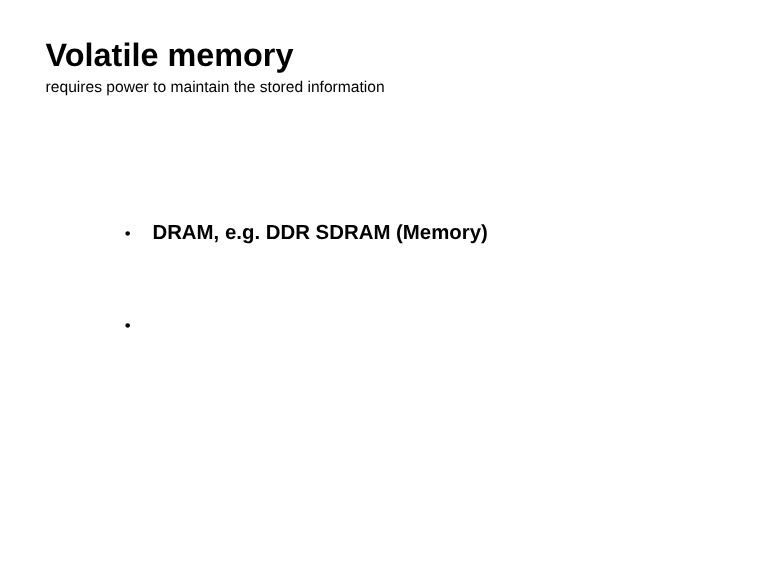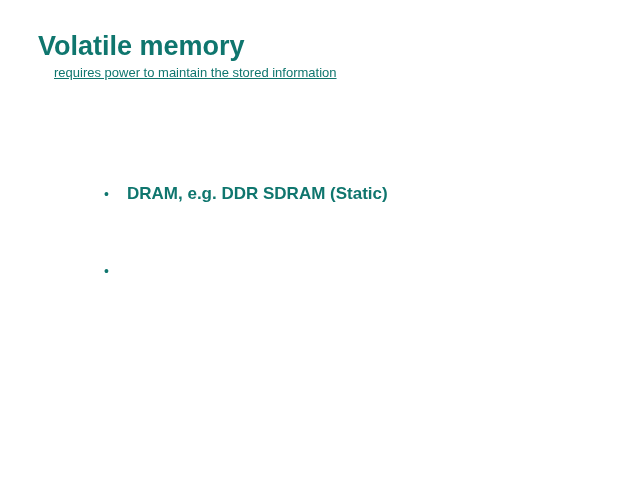--- a/index.html
+++ b/index.html
@@ -7,42 +7,41 @@
     padding: 0;
     background: #ffffff;
   }
   .slide {
     position: relative;
     width: 592px;
     height: 478px;
     background: #ffffff;
     overflow: hidden;
     font-family: "Liberation Sans", sans-serif;
-    color: #0f766e;
+    color: #000000;
     padding-left: 25px;
   }
   .slide-header {
     position: absolute;
     top: 30px;
     left: 38px;
     right: 20px;
   }
   .slide-title {
     font-size: 27px;
     font-weight: bold;
     line-height: 32px;
     letter-spacing: 0px;
     margin: 0;
   }
   .slide-subtitle {
     font-size: 13px;
     font-weight: normal;
     line-height: 16px;
-    margin: 3px 0 0 16px;
-    text-decoration: underline;
+    margin: 3px 0 0 0;
   }
   .bullet-list {
     position: absolute;
     top: 183px;
     left: 104px;
     right: 20px;
     list-style: none;
     margin: 0;
     padding: 0;
   }
@@ -68,19 +67,19 @@
 
 <div class="slide">
   <div class="slide-header">
     <h1 class="slide-title">Volatile memory</h1>
     <p class="slide-subtitle">requires power to maintain the stored information</p>
   </div>
 
   <ul class="bullet-list">
     <li class="bullet-item">
       <span class="bullet-glyph">•</span>
-      <span>DRAM, e.g. DDR SDRAM (Static)</span>
+      <span>DRAM, e.g. DDR SDRAM (Memory)</span>
     </li>
     <li class="bullet-item">
       <span class="bullet-glyph">•</span>
     </li>
   </ul>
 </div>
 
 </body></html>

